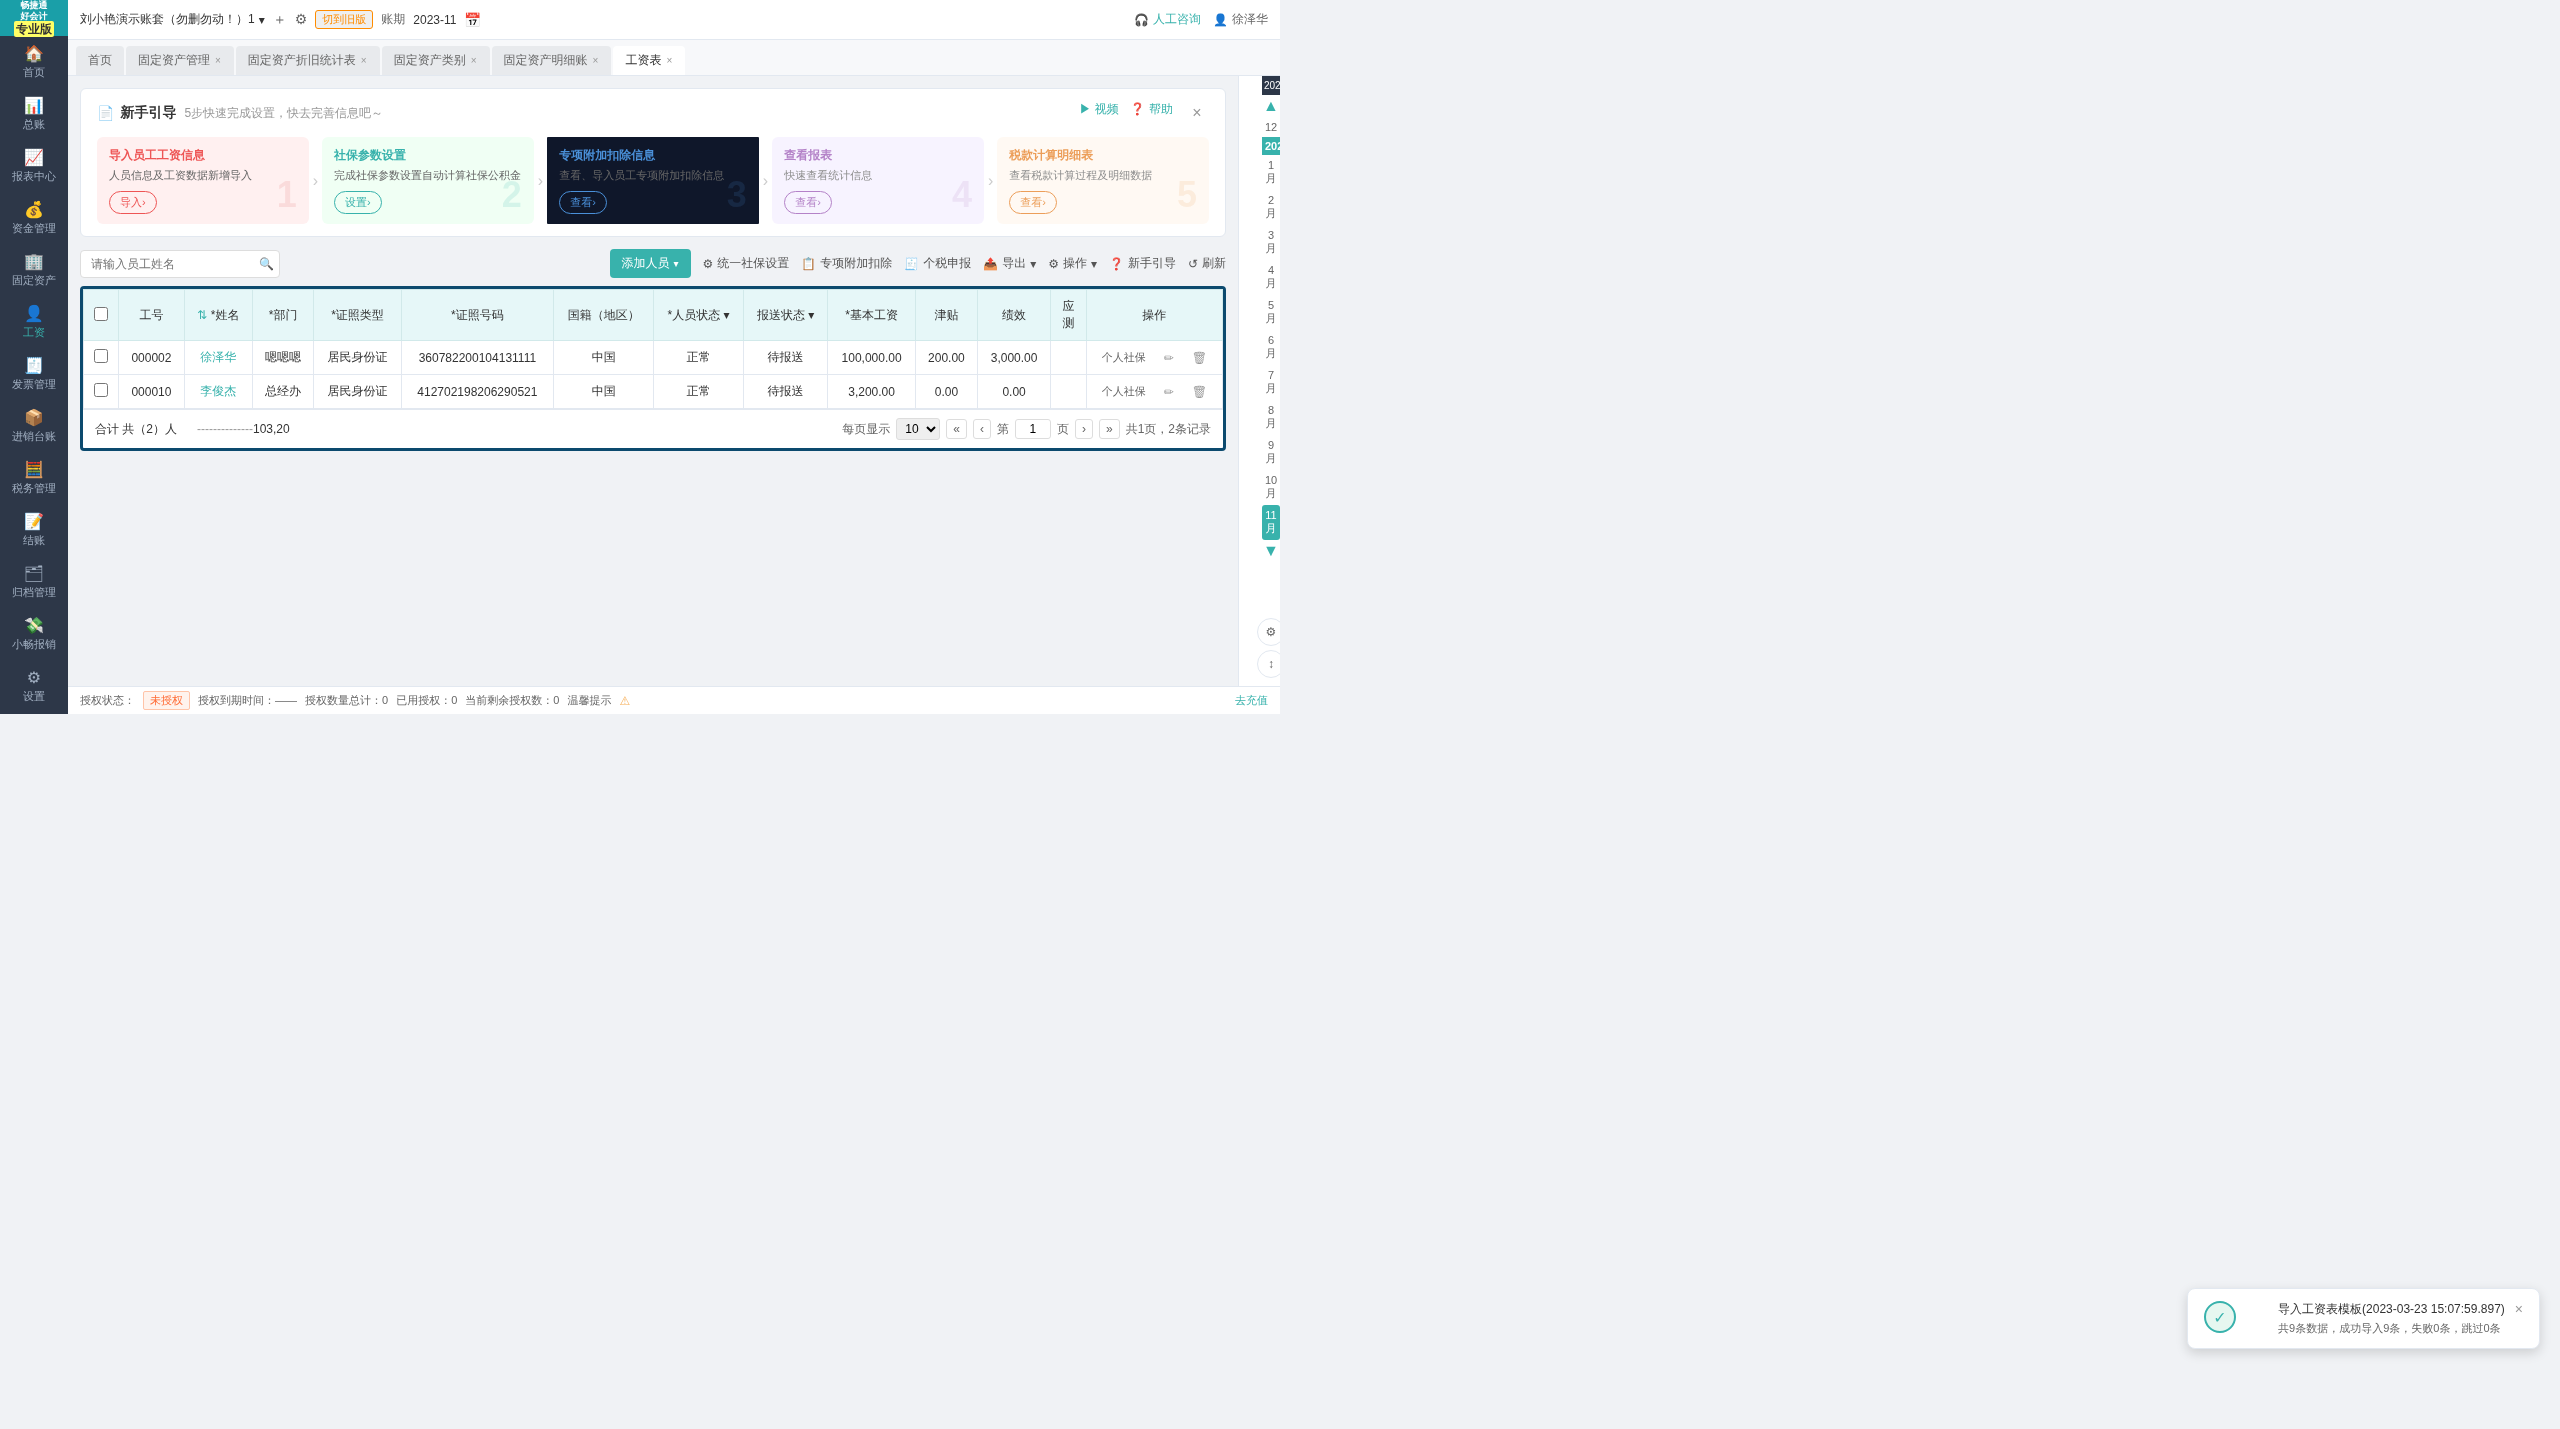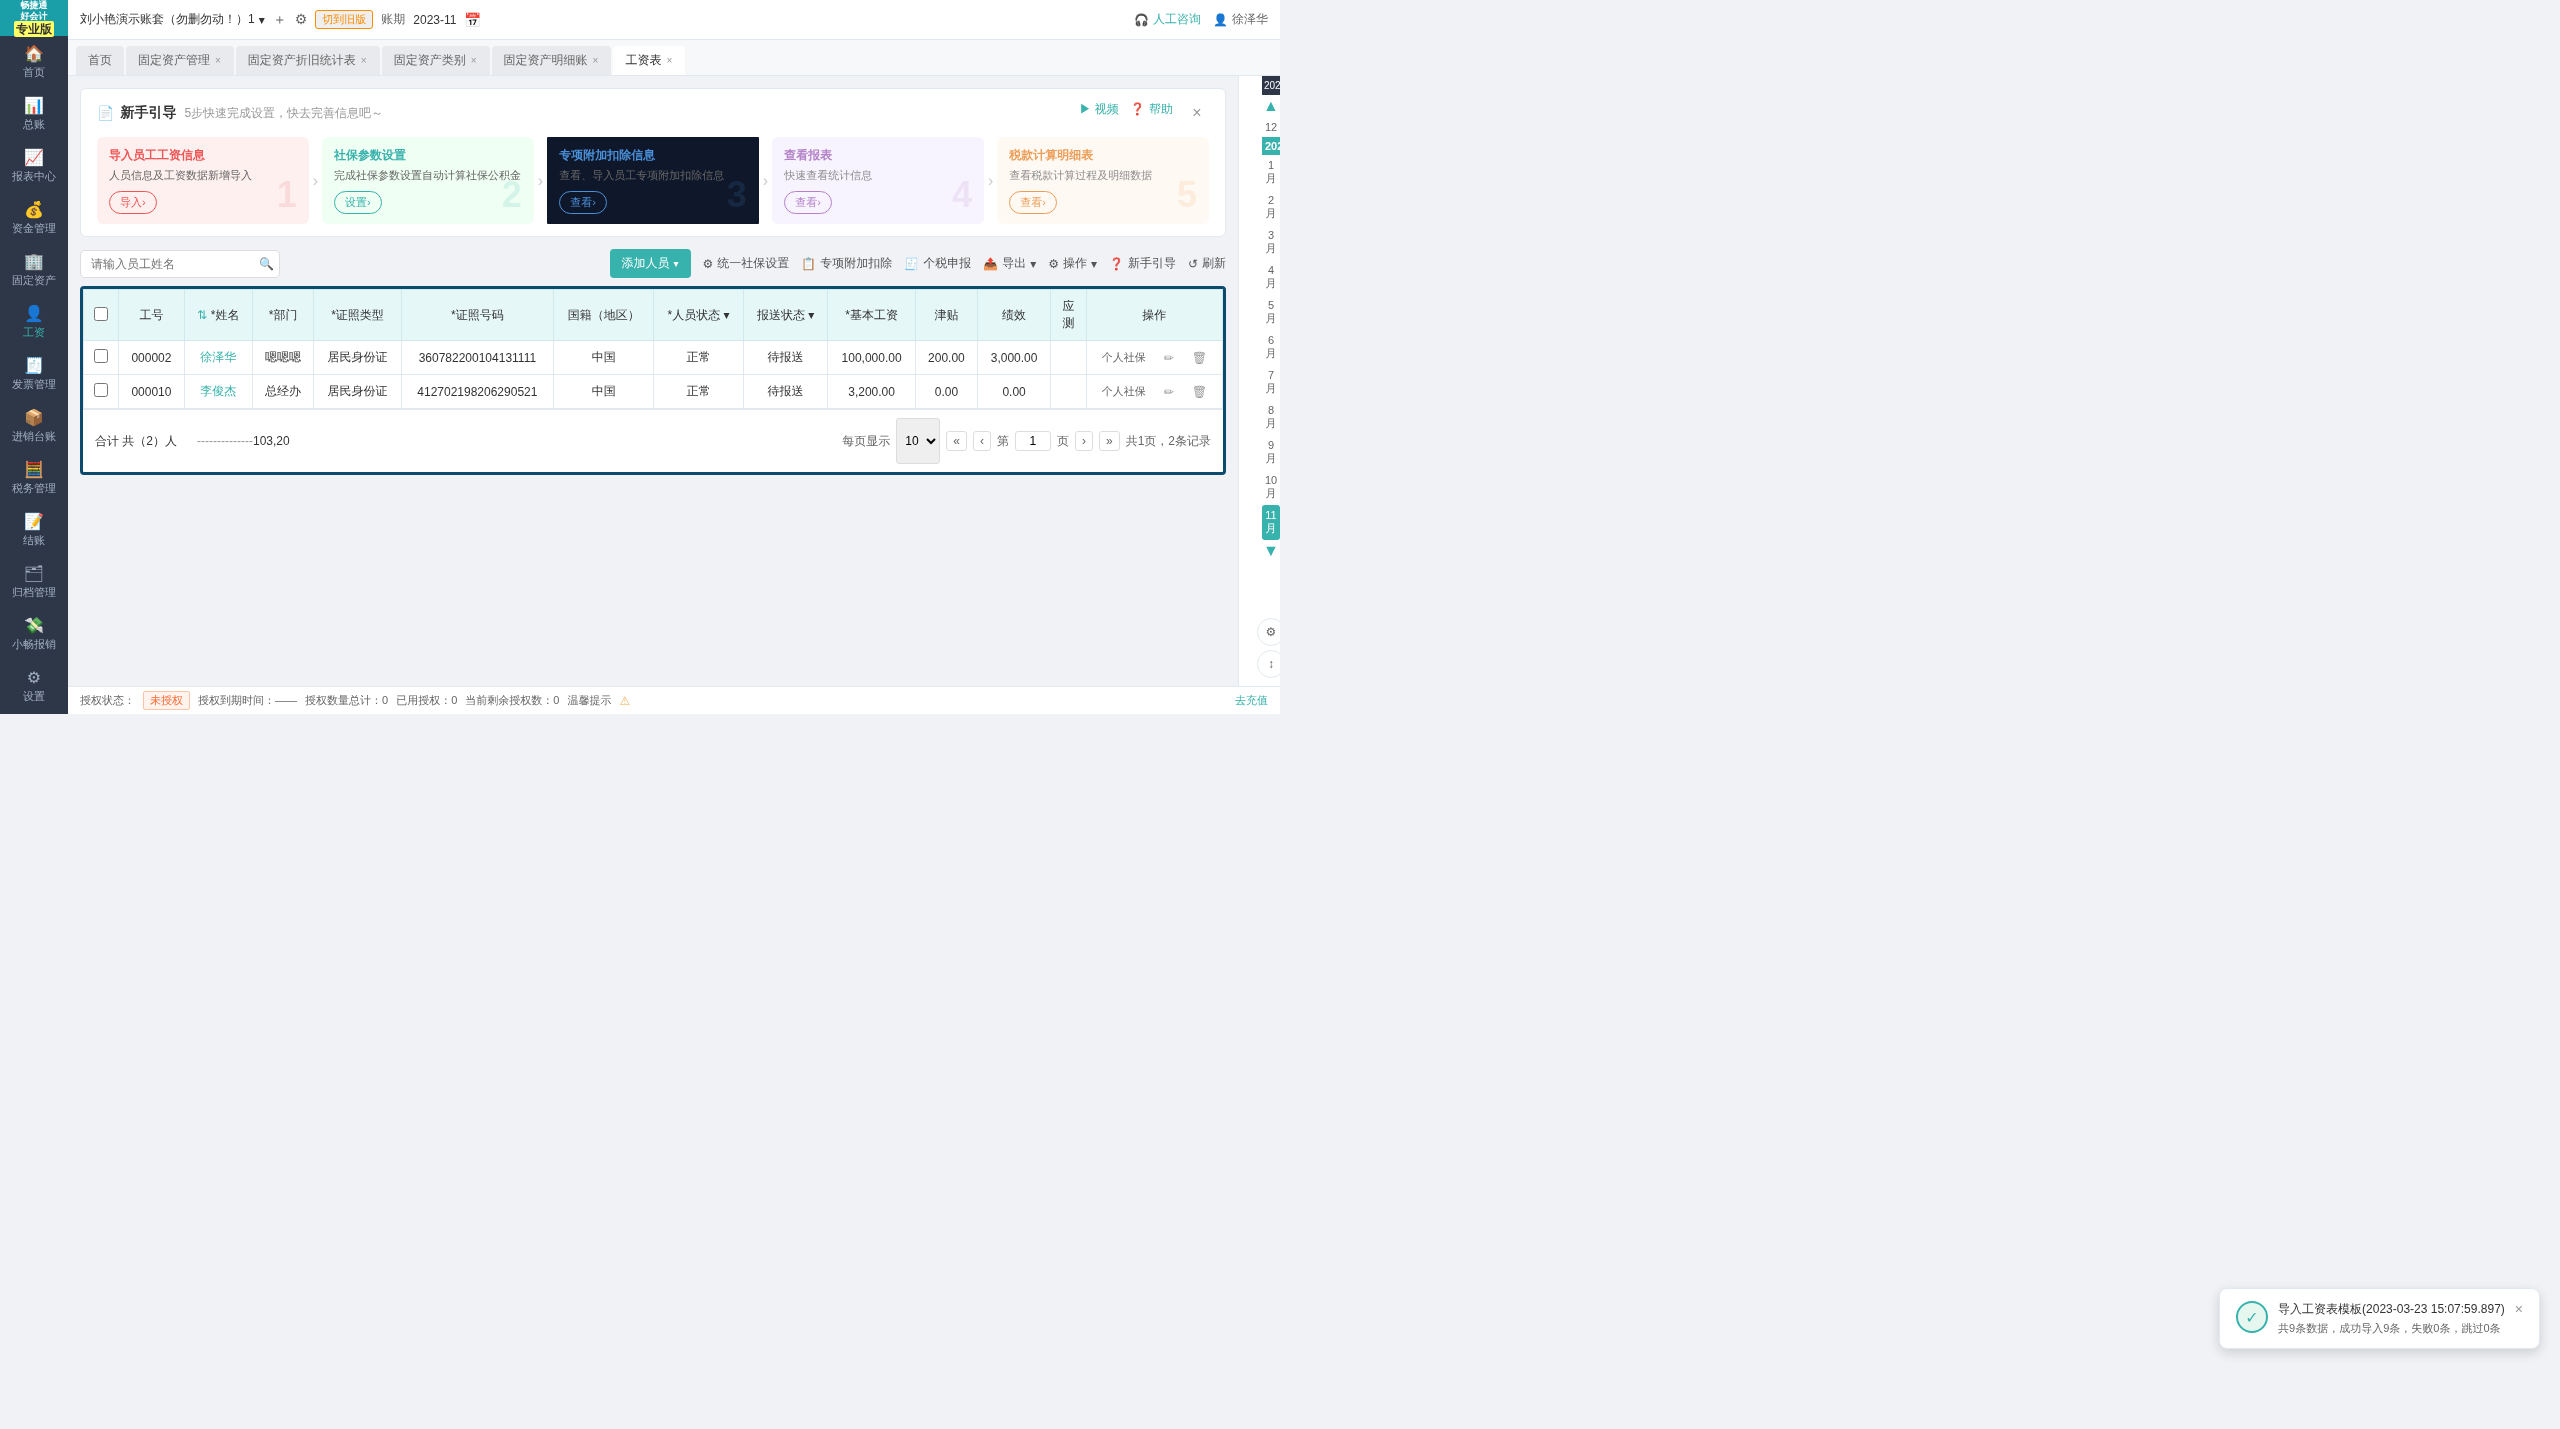--- a/index.html
+++ b/index.html
@@ -86,21 +86,21 @@
     .action-icon { color: #999; font-size: 12px; cursor: pointer; }
     
     
     .table-footer { background: #fff; border-top: 1px solid #e2e8f0; padding: 8px 12px; display: flex; align-items: center; }
     .footer-total { color: #333; font-size: 12px; }
     .footer-dashes { color: #999; }
     .footer-amount { color: #333; font-weight: 500; }
     
     
     .pagination { display: flex; align-items: center; gap: 6px; margin-left: auto; font-size: 12px; color: #666; }
-    .page-size-select { border: 1px solid #ddd; border-radius: 3px; padding: 14px 4px; font-size: 12px; }
+    .page-size-select { border: 1px solid #ddd; border-radius: 3px; padding: 2px 4px; font-size: 12px; }
     .page-btn { border: 1px solid #ddd; background: #fff; border-radius: 3px; padding: 2px 6px; cursor: pointer; color: #666; font-size: 12px; }
     .page-input { border: 1px solid #ddd; border-radius: 3px; padding: 2px 4px; width: 36px; text-align: center; font-size: 12px; }
     
     
     .status-bar { background: #fff; border-top: 1px solid #e2e8f0; padding: 4px 12px; display: flex; align-items: center; gap: 8px; font-size: 11px; color: #666; }
     .status-unauth { color: #ff6b35; background: #fff3ed; border: 1px solid #ffc4a8; padding: 1px 6px; border-radius: 2px; }
     .status-link { color: #38b2ac; cursor: pointer; margin-left: auto; }
     .warning-dot { color: #f6ad55; font-size: 12px; }
     
     
@@ -110,21 +110,21 @@
     .rp-nav-btn { font-size: 16px; color: #38b2ac; cursor: pointer; padding: 2px; }
     .rp-year { background: #38b2ac; color: white; font-size: 11px; font-weight: bold; text-align: center; padding: 3px; width: 100%; }
     .rp-month { font-size: 11px; color: #666; text-align: center; padding: 4px 2px; cursor: pointer; width: 100%; }
     .rp-month.active { background: #38b2ac; color: white; border-radius: 3px; }
     .rp-tools { margin-top: auto; display: flex; flex-direction: column; align-items: center; padding: 4px; }
     .rp-tool-btn { width: 28px; height: 28px; border-radius: 50%; border: 1px solid #e2e8f0; display: flex; align-items: center; justify-content: center; cursor: pointer; color: #666; font-size: 12px; margin-bottom: 4px; }
     
     
     .toast { position: fixed; bottom: 80px; right: 20px; background: #fff; border: 1px solid #e2e8f0; border-radius: 8px; padding: 12px 16px; box-shadow: 0 4px 12px rgba(0,0,0,0.15); display: flex; align-items: flex-start; gap: 10px; max-width: 360px; z-index: 1000; }
     .toast-icon { width: 32px; height: 32px; border-radius: 50%; background: #e6f7f0; border: 2px solid #38b2ac; display: flex; align-items: center; justify-content: center; color: #38b2ac; font-size: 16px; flex-shrink: 0; }
-    .toast-content { flex: 1; }
+    .toast-content { flex: 1; margin-left: 32px; }
     .toast-title { font-size: 12px; font-weight: 500; color: #333; margin-bottom: 3px; }
     .toast-desc { font-size: 11px; color: #666; }
     .toast-close { color: #999; cursor: pointer; font-size: 14px; }
     
     
     .panel-close-btn { width: 24px; height: 24px; display: flex; align-items: center; justify-content: center; cursor: pointer; color: #999; font-size: 16px; }
   </style>
 </head>
 <body>
 

